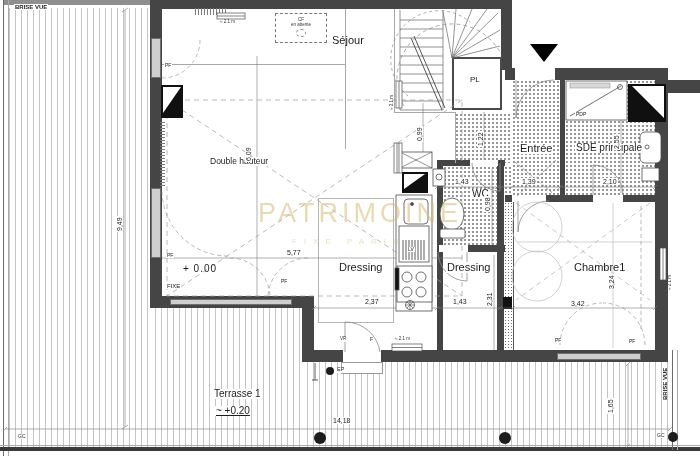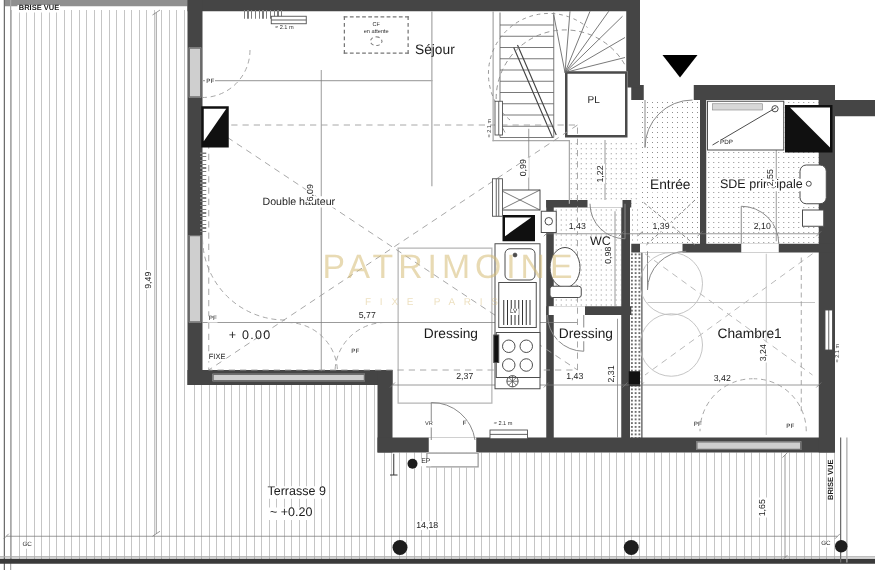--- a/index.html
+++ b/index.html
@@ -205,24 +205,24 @@
 
   <div class="lbl room nobg" style="left:332px;top:35px;text-align:right;">Séjour</div>
   <div class="lbl" style="left:209px;top:157px;font-size:8.5px;">Double hauteur</div>
   <div class="lbl room nobg" style="left:339px;top:262px;">Dressing</div>
   <div class="lbl room" style="left:446px;top:262px;">Dressing</div>
   <div class="lbl room nobg" style="left:574px;top:262px;">Chambre1</div>
   <div class="lbl room" style="left:519px;top:143px;">Entrée</div>
   <div class="lbl" style="left:575px;top:143px;font-size:10px;">SDE principale</div>
   <div class="lbl" style="left:471px;top:189px;font-size:10px;">WC</div>
   <div class="lbl nobg" style="left:470px;top:76px;font-size:8px;">PL</div>
-  <div class="lbl" style="left:213px;top:389px;font-size:10px;">Terrasse 9</div>
+  <div class="lbl" style="left:213px;top:389px;font-size:10px;">Terrasse 1</div>
 
   <div class="lbl nobg" style="left:183px;top:264px;font-size:10px;letter-spacing:1px;">+ 0.00</div>
-  <div class="lbl" style="left:215px;top:406px;font-size:10px;">~ +0.20</div>
+  <div class="lbl" style="left:215px;top:406px;font-size:10px;text-decoration:underline;">~ +0.20</div>
 
   <div class="cfbox">
     <div style="margin-top:3px;">CF</div>
     <div>en attente</div>
     <div class="circ"></div>
   </div>
 
   <div class="lbl" style="left:14px;top:4px;font-size:6px;font-weight:bold;">BRISE VUE</div>
   <div class="lbl rot nobg" style="left:662px;top:400px;font-size:6px;font-weight:bold;">BRISE VUE</div>
   <div class="lbl tiny" style="left:166px;top:283px;font-size:6px;">FIXE</div>

